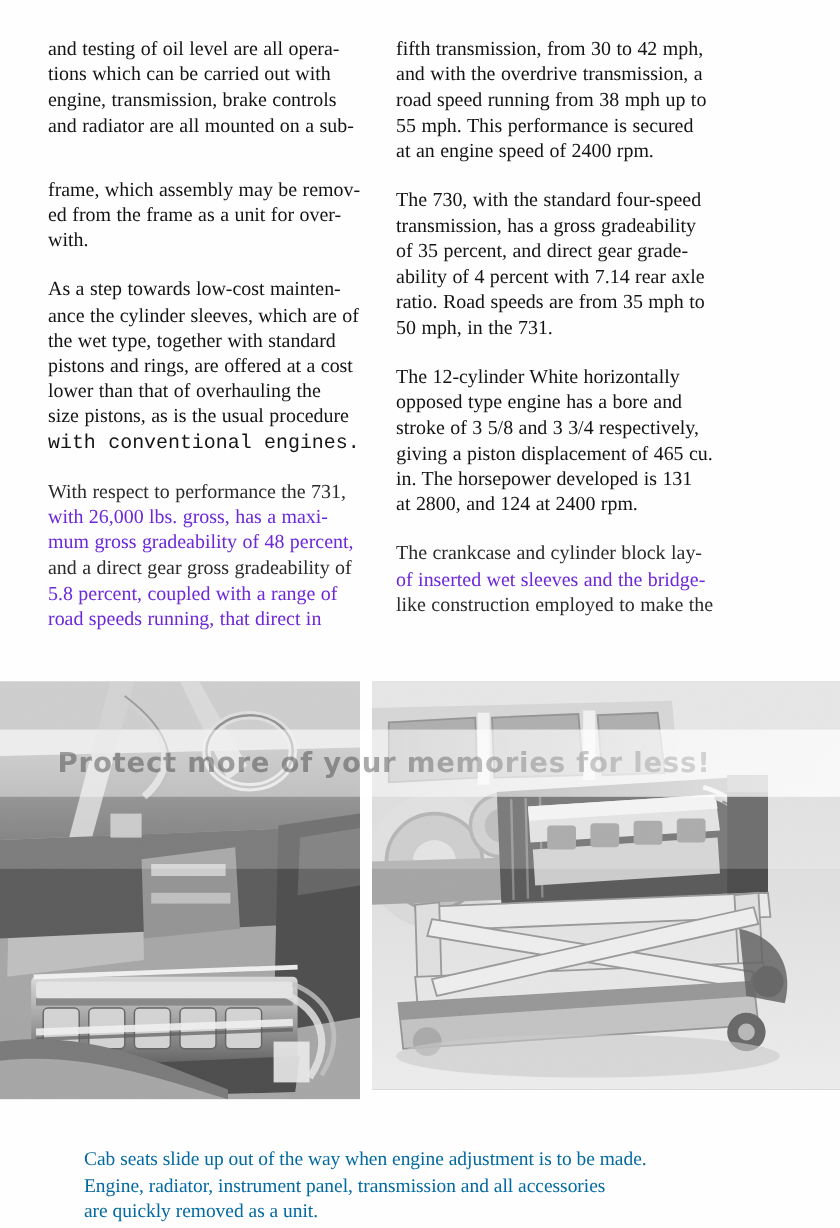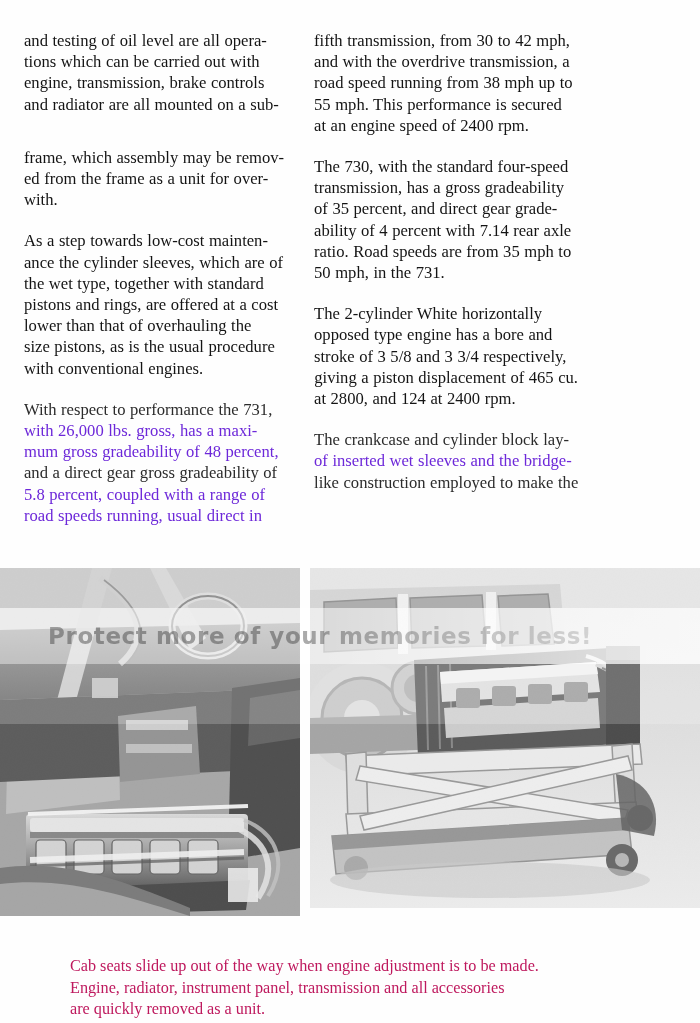--- a/index.html
+++ b/index.html
@@ -14,21 +14,21 @@
     height: 1023px;
     background: #fefefe;
     overflow: hidden;
     font-family: "Liberation Serif", "DejaVu Serif", serif;
     color: #141414;
   }
 
   
   .columns {
     position: absolute;
-    left: 0;
+    left: 16px;
     top: 0;
     width: 565px;
     height: 568px;
     display: flex;
     box-sizing: border-box;
     padding: 30px 16px 0 24px;
   }
   .col {
     width: 312px;
     box-sizing: border-box;
@@ -123,21 +123,21 @@
   
   .caption {
     position: absolute;
     left: 70px;
     top: 956px;
     width: 600px;
   }
   .caption .cap-line {
     font-size: 16.2px;
     line-height: 21.5px;
-    color: #be185d;
+    color: #0369a1;
     white-space: nowrap;
   }
 </style>
 </head>
 <body>
 
 <div class="page">
 
   <div class="columns">
 
@@ -151,53 +151,54 @@
         <span style="display: block; white-space: nowrap;">ed from the frame as a unit for over-</span>
         <span style="display: block; white-space: nowrap;">with.</span>
       </p>
       <p class="para">
         <span style="display: block; white-space: nowrap;">As a step towards low-cost mainten-</span>
         <span style="display: block; white-space: nowrap;">ance the cylinder sleeves, which are of</span>
         <span style="display: block; white-space: nowrap;">the wet type, together with standard</span>
         <span style="display: block; white-space: nowrap;">pistons and rings, are offered at a cost</span>
         <span style="display: block; white-space: nowrap;">lower than that of overhauling the</span>
         <span style="display: block; white-space: nowrap;">size pistons, as is the usual procedure</span>
-        <span style="display: block; white-space: nowrap;">with conventional engines.</span>
+        <span style="display: block; white-space: nowrap; font-family: Liberation Mono, monospace;">with conventional engines.</span>
       </p>
       <p class="para semi">
         <span style="display: block; white-space: nowrap;">With respect to performance the 731,</span>
         <span class="fade1" style="display: block; white-space: nowrap;">with 26,000 lbs. gross, has a maxi-</span>
         <span class="fade1" style="display: block; white-space: nowrap;">mum gross gradeability of 48 percent,</span>
         <span style="display: block; white-space: nowrap;">and a direct gear gross gradeability of</span>
         <span class="fade1" style="display: block; white-space: nowrap;">5.8 percent, coupled with a range of</span>
-        <span class="fade1" style="display: block; white-space: nowrap;">road speeds running, usual direct in</span>
+        <span class="fade1" style="display: block; white-space: nowrap;">road speeds running, that direct in</span>
       </p>
     </div>
 
     <div class="col right">
       <p class="para">
         <span style="display: block; white-space: nowrap;">fifth transmission, from 30 to 42 mph,</span>
         <span style="display: block; white-space: nowrap;">and with the overdrive transmission, a</span>
         <span style="display: block; white-space: nowrap;">road speed running from 38 mph up to</span>
         <span style="display: block; white-space: nowrap;">55 mph.  This performance is secured</span>
         <span style="display: block; white-space: nowrap;">at an engine speed of 2400 rpm.</span>
       </p>
       <p class="para">
         <span style="display: block; white-space: nowrap;">The 730, with the standard four-speed</span>
         <span style="display: block; white-space: nowrap;">transmission,  has a gross gradeability</span>
         <span style="display: block; white-space: nowrap;">of 35 percent, and direct gear grade-</span>
         <span style="display: block; white-space: nowrap;">ability of 4 percent with 7.14 rear axle</span>
         <span style="display: block; white-space: nowrap;">ratio.  Road speeds are from 35 mph to</span>
         <span style="display: block; white-space: nowrap;">50 mph, in the 731.</span>
       </p>
       <p class="para">
-        <span style="display: block; white-space: nowrap;">The 2-cylinder White horizontally</span>
+        <span style="display: block; white-space: nowrap;">The 12-cylinder White horizontally</span>
         <span style="display: block; white-space: nowrap;">opposed type engine has a bore and</span>
         <span style="display: block; white-space: nowrap;">stroke of 3 5/8 and 3 3/4 respectively,</span>
         <span style="display: block; white-space: nowrap; text-align: center;">giving a piston displacement of 465 cu.</span>
+        <span style="display: block; white-space: nowrap;">in.  The horsepower developed is 131</span>
         <span style="display: block; white-space: nowrap;">at 2800, and 124 at 2400 rpm.</span>
       </p>
       <p class="para semi">
         <span style="display: block; white-space: nowrap;">The crankcase and cylinder block lay-</span>
         <span class="fade1" style="display: block; white-space: nowrap;">of inserted wet sleeves and the bridge-</span>
         <span style="display: block; white-space: nowrap;">like construction employed to make the</span>
       </p>
     </div>
 
   </div>

